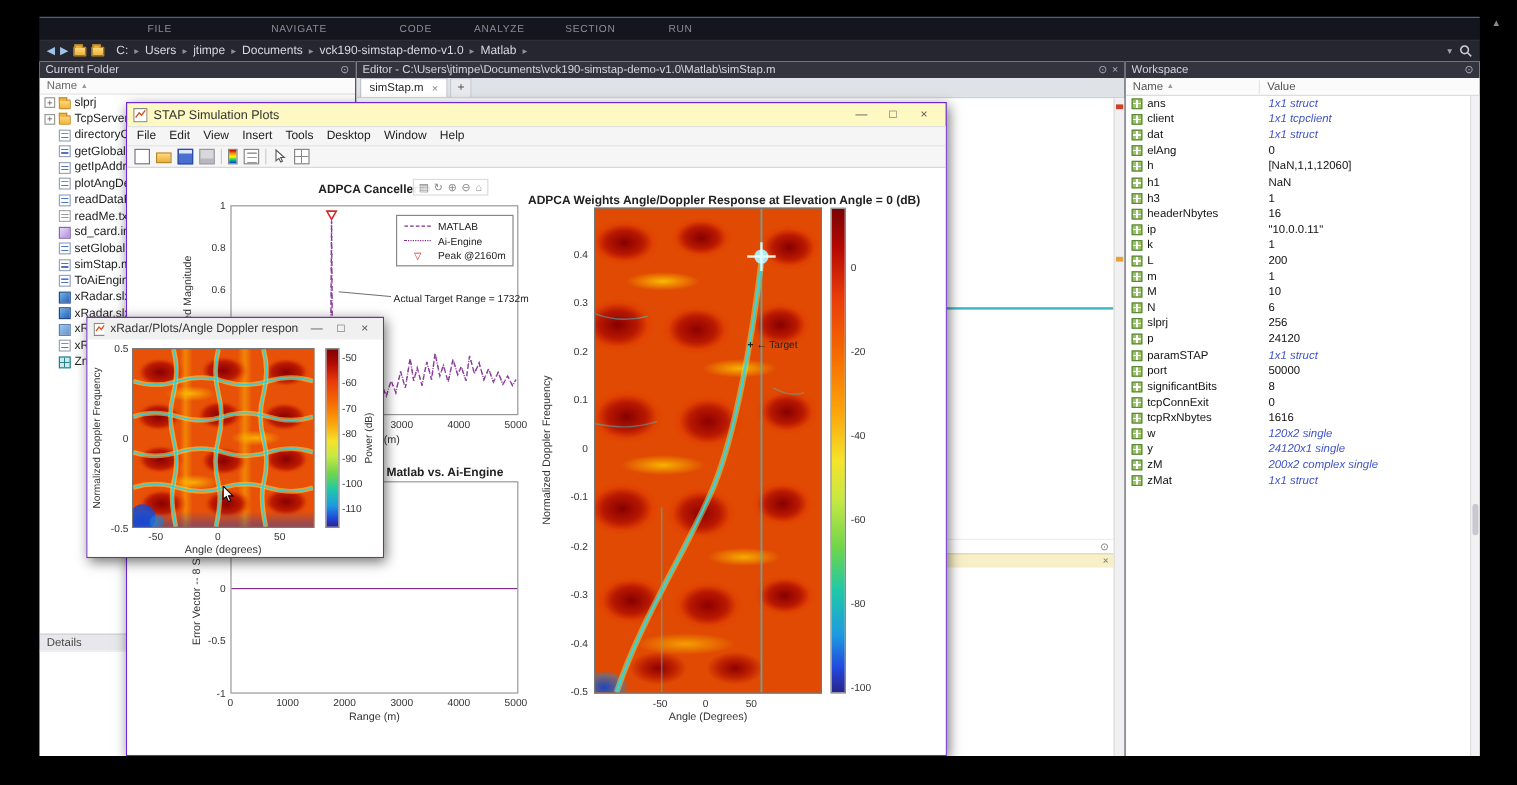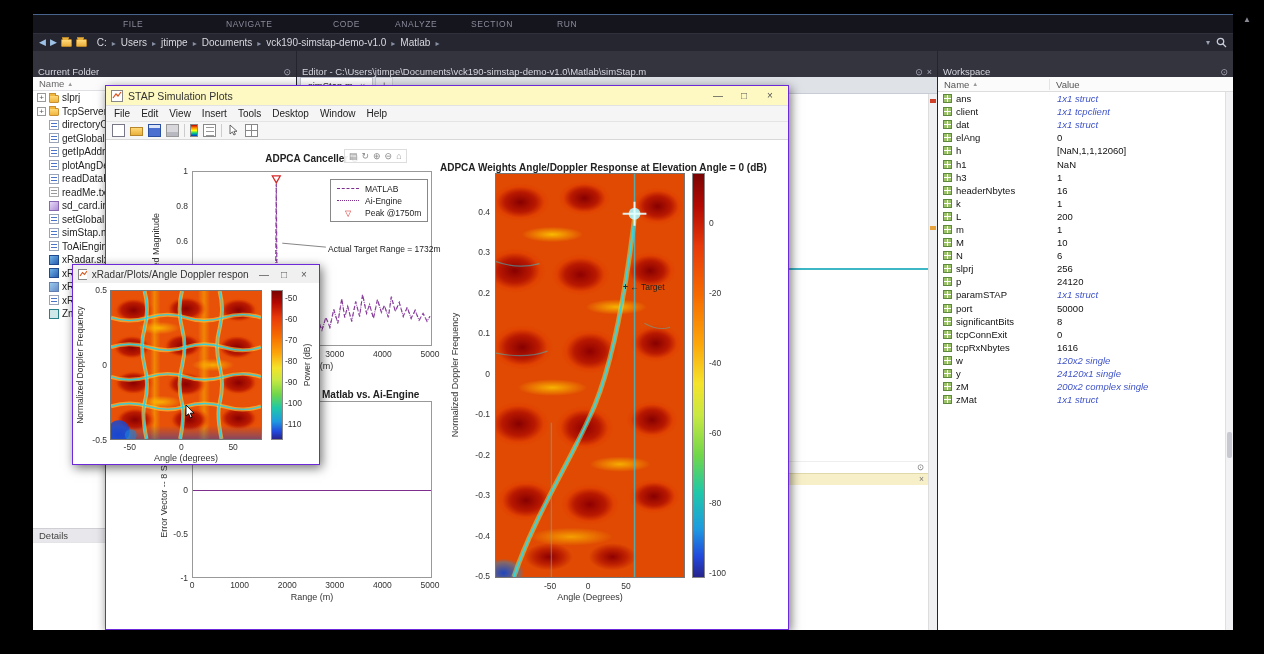--- a/index.html
+++ b/index.html
@@ -19,21 +19,21 @@
   .mini-folder { width:11px; height:8px; background:linear-gradient(#ffd978,#eab03c); border:1px solid #b8862a; border-radius:1px; position:relative; }
   .mini-folder::before { content:""; position:absolute; top:-3px; left:0; width:5px; height:2px; background:#eab03c; border:1px solid #b8862a; border-bottom:none; }
   .crumbs { display:flex; align-items:center; margin-left:6px; }
   .crumb-item { color:#d8d8e0; font-size:10px; white-space:nowrap; }
   .crumb-item::after { content:"▸"; color:#8890a4; font-size:8px; margin:0 5px; }
   .ab-right { margin-left:auto; display:flex; align-items:center; gap:6px; }
   .caret { color:#9aa2b4; font-size:8px; }
 
   .main { position:absolute; top:36px; left:0; right:0; bottom:0; display:flex; background:#24242e; }
   .panel { display:flex; flex-direction:column; background:#fff; overflow:hidden; }
-  .p-head { height:26px; background:#34343f; color:#d6d6de; font-size:9.5px; display:flex; align-items:flex-end; gap:4px; padding:0 5px; flex:none; }
+  .p-head { height:14px; background:#34343f; color:#d6d6de; font-size:9.5px; display:flex; align-items:center; gap:4px; padding:0 5px; flex:none; }
   .p-head .sp { flex:1; }
   .glyph-btn { color:#a8aab8; font-size:9px; line-height:1; }
   .p-title { white-space:nowrap; overflow:hidden; }
 
   
   .cf { width:263px; flex:none; }
   .cf-namehead { height:14px; border-bottom:1px solid #e0e0e4; font-size:9.5px; color:#666; display:flex; align-items:center; gap:3px; padding:0 6px; flex:none; background:#fbfbfc; }
   .cf-list { flex:1; background:#fff; overflow:hidden; }
   .cf-row { height:13.5px; display:flex; align-items:center; font-size:10px; color:#222; padding-left:4px; gap:3px; }
   .expander { width:9px; height:9px; border:1px solid #999; font-size:8px; line-height:7px; text-align:center; color:#555; visibility:hidden; flex:none; }
@@ -408,20 +408,25 @@
               <span class="ws-name">h3</span>
               <span class="ws-value num">1</span>
             </div>
             <div class="ws-row">
               <span class="ws-icon"></span>
               <span class="ws-name">headerNbytes</span>
               <span class="ws-value num">16</span>
             </div>
             <div class="ws-row">
               <span class="ws-icon"></span>
+              <span class="ws-name">ip</span>
+              <span class="ws-value num">"10.0.0.11"</span>
+            </div>
+            <div class="ws-row">
+              <span class="ws-icon"></span>
               <span class="ws-name">k</span>
               <span class="ws-value num">1</span>
             </div>
             <div class="ws-row">
               <span class="ws-icon"></span>
               <span class="ws-name">L</span>
               <span class="ws-value num">200</span>
             </div>
             <div class="ws-row">
               <span class="ws-icon"></span>
@@ -579,21 +584,21 @@
         <div class="lg-row">
             <span class="lg-g dash"></span>
             <span>MATLAB</span>
           </div>
           <div class="lg-row">
             <span class="lg-g dot"></span>
             <span>Ai-Engine</span>
           </div>
           <div class="lg-row">
             <span class="lg-g tri"></span>
-            <span>Peak @1750m</span>
+            <span>Peak @2160m</span>
           </div>
       </div>
       <div class="anno" style="left:222px; top:104px">Actual Target Range = 1732m</div>
 
       <div class="axtitle" style="left:216px; top:249px">Matlab vs. Ai-Engine</div>
       <div class="axes" style="left:86px; top:261px; width:240px; height:177px">
         <div class="zero-line"></div>
       </div>
       <div class="ytl" style="left:58px; top:256px; width:24px; height:187px">
         <span>1</span>

